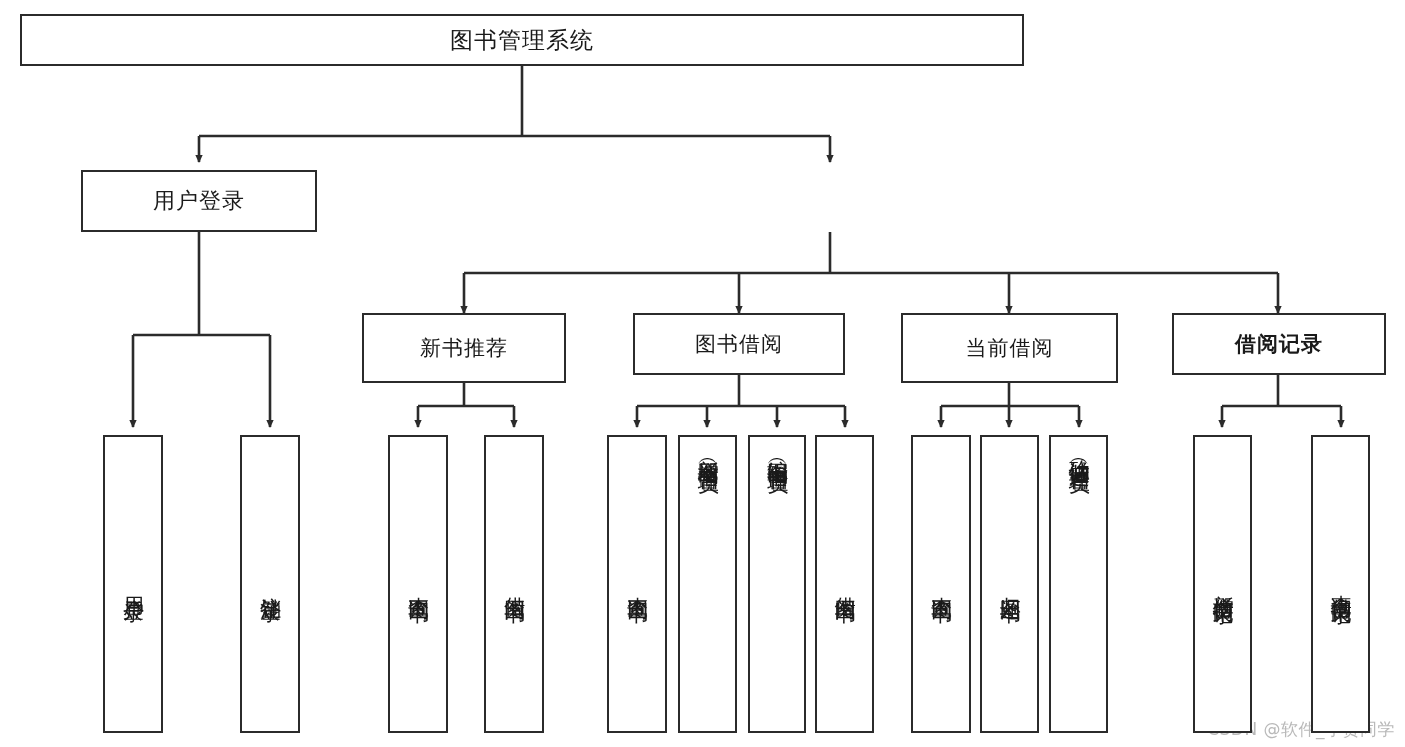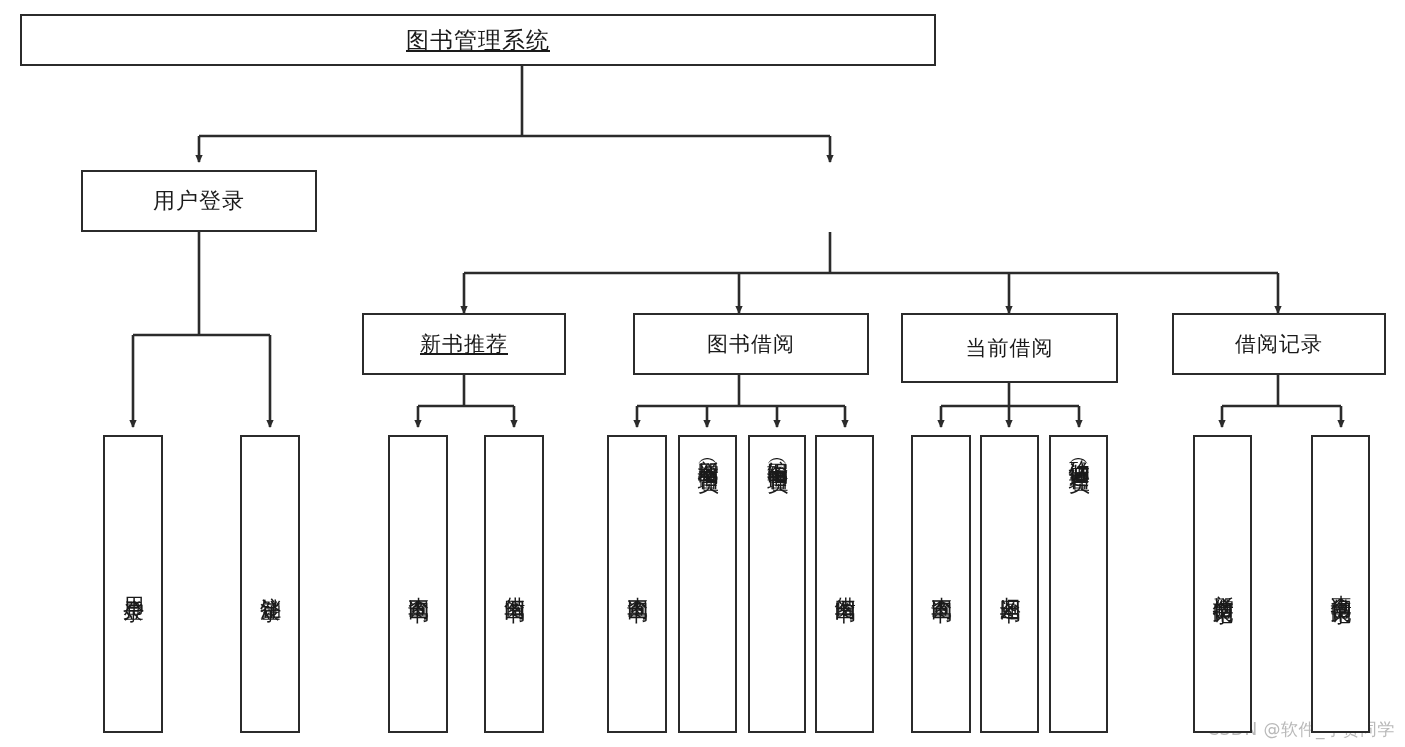--- a/index.html
+++ b/index.html
@@ -125,38 +125,38 @@
       <path d="M1009,406 L1009,427" marker-end="url(#arrow)"></path>
       <path d="M1079,406 L1079,427" marker-end="url(#arrow)"></path>
 
       <path d="M1278,375 L1278,406"></path>
       <path d="M1222,406 L1341,406"></path>
       <path d="M1222,406 L1222,427" marker-end="url(#arrow)"></path>
       <path d="M1341,406 L1341,427" marker-end="url(#arrow)"></path>
     </g>
   </svg>
 
-  <div class="node root" style="left:20px; top:14px; width:916px; height:52px;text-decoration:underline;">
+  <div class="node root" style="left:20px; top:14px; width:1004px; height:52px;">
     <span class="hlabel">图书管理系统</span>
   </div>
 
   <div class="node lvl2" style="left:81px; top:170px; width:236px; height:62px;">
     <span class="hlabel">用户登录</span>
   </div>
 
-  <div class="node lvl3" style="left:362px; top:313px; width:204px; height:62px;text-decoration:underline;">
+  <div class="node lvl3" style="left:362px; top:313px; width:204px; height:70px;">
     <span class="hlabel">新书推荐</span>
   </div>
-  <div class="node lvl3" style="left:633px; top:313px; width:236px; height:62px;">
+  <div class="node lvl3" style="left:633px; top:313px; width:212px; height:62px;">
     <span class="hlabel">图书借阅</span>
   </div>
   <div class="node lvl3" style="left:901px; top:313px; width:217px; height:70px;">
     <span class="hlabel">当前借阅</span>
   </div>
-  <div class="node lvl3" style="left:1172px; top:313px; width:214px; height:62px;">
+  <div class="node lvl3" style="left:1172px; top:313px; width:214px; height:62px;font-weight:bold;">
     <span class="hlabel">借阅记录</span>
   </div>
 
   <div class="node leaf" style="left:103px; top:435px; width:60px; height:298px;">
     <span class="vlabel">用户登录</span>
   </div>
   <div class="node leaf" style="left:240px; top:435px; width:60px; height:298px;">
     <span class="vlabel">注销登录</span>
   </div>
 

